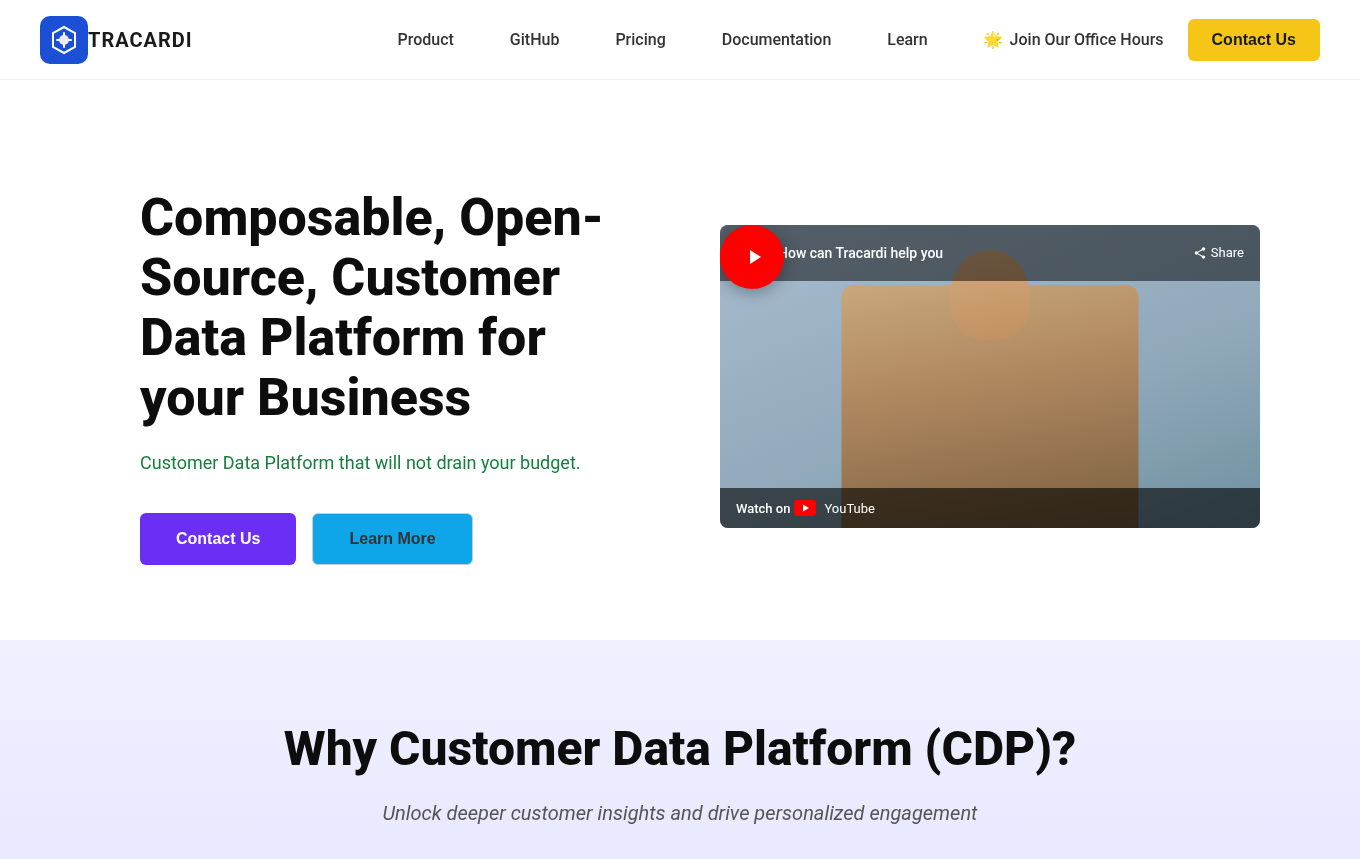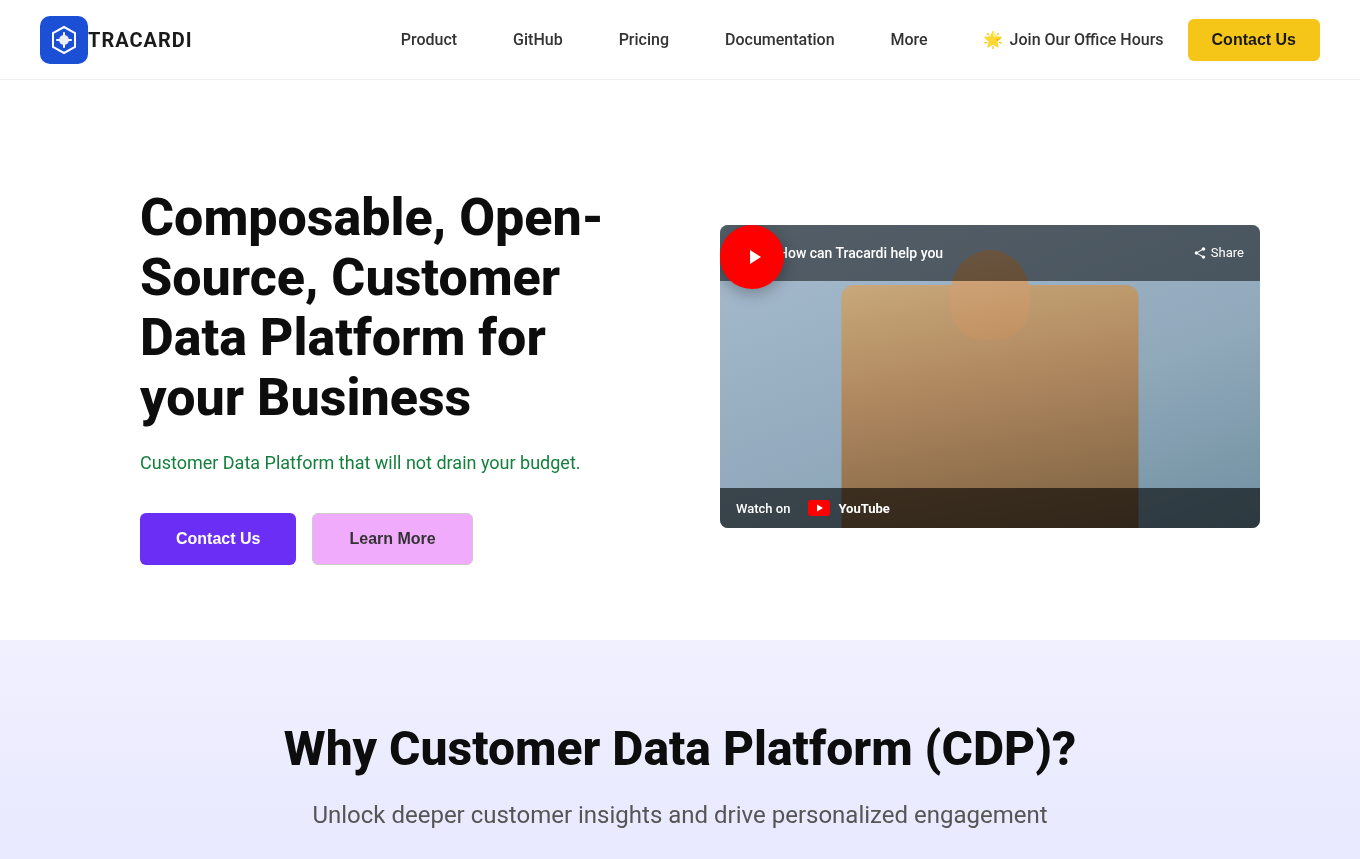--- a/index.html
+++ b/index.html
@@ -107,21 +107,21 @@
       background: #6b2ef5;
       color: white;
       border: none;
       border-radius: 6px;
       padding: 16px 36px;
       font-size: 16px;
       font-weight: 600;
       cursor: pointer;
     }
     .btn-secondary {
-      background: #f0abfc;
+      background: #0ea5e9;
       color: #333;
       border: 1.5px solid #ccc;
       border-radius: 6px;
       padding: 16px 36px;
       font-size: 16px;
       font-weight: 600;
       cursor: pointer;
     }
 
     
@@ -212,50 +212,51 @@
       display: flex;
       align-items: center;
       gap: 12px;
       padding: 12px 16px;
       background: rgba(0,0,0,0.6);
       z-index: 2;
     }
     .watch-on-youtube {
       display: flex;
       align-items: center;
-      gap: 18px;
+      gap: 4px;
       color: white;
       font-size: 13px;
       font-weight: 500;
       text-align: right;
     }
     .yt-logo {
       display: flex;
       align-items: center;
       gap: 4px;
       color: white;
       font-size: 14px;
-      font-weight: 700;
+      font-weight: 400;
     }
 
     
     .why-cdp {
       background: linear-gradient(180deg, #f0f0ff 0%, #e8e8ff 100%);
       padding: 80px 40px 60px;
       text-align: center;
     }
     .why-cdp-title {
       font-size: 48px;
       font-weight: 800;
       color: #0d0d0d;
       margin-bottom: 24px;
     }
     .why-cdp-subtitle {
-      font-size: 24px;
+      font-size: 20px;
       color: #555;
+      font-style: italic;
     }
   </style>
 </head>
 <body>
 
 <nav>
   <a class="nav-logo" href="#">
     <div class="logo-icon">
       <svg viewBox="0 0 30 30" xmlns="http://www.w3.org/2000/svg">
         <path d="M15 2 L26 8 L26 22 L15 28 L4 22 L4 8 Z" fill="none" stroke="white" stroke-width="2"></path>
@@ -273,21 +274,21 @@
     <li>
       <a href="#">GitHub</a>
     </li>
     <li>
       <a href="#">Pricing</a>
     </li>
     <li>
       <a href="#">Documentation</a>
     </li>
     <li>
-      <a href="#">More</a>
+      <a href="#">Learn</a>
     </li>
     <li>
       <span class="nav-office-hours">
         <span>🌟</span>
         <span>Join Our Office Hours</span>
       </span>
     </li>
   </ul>
 
   <button class="nav-cta">Contact Us</button>

